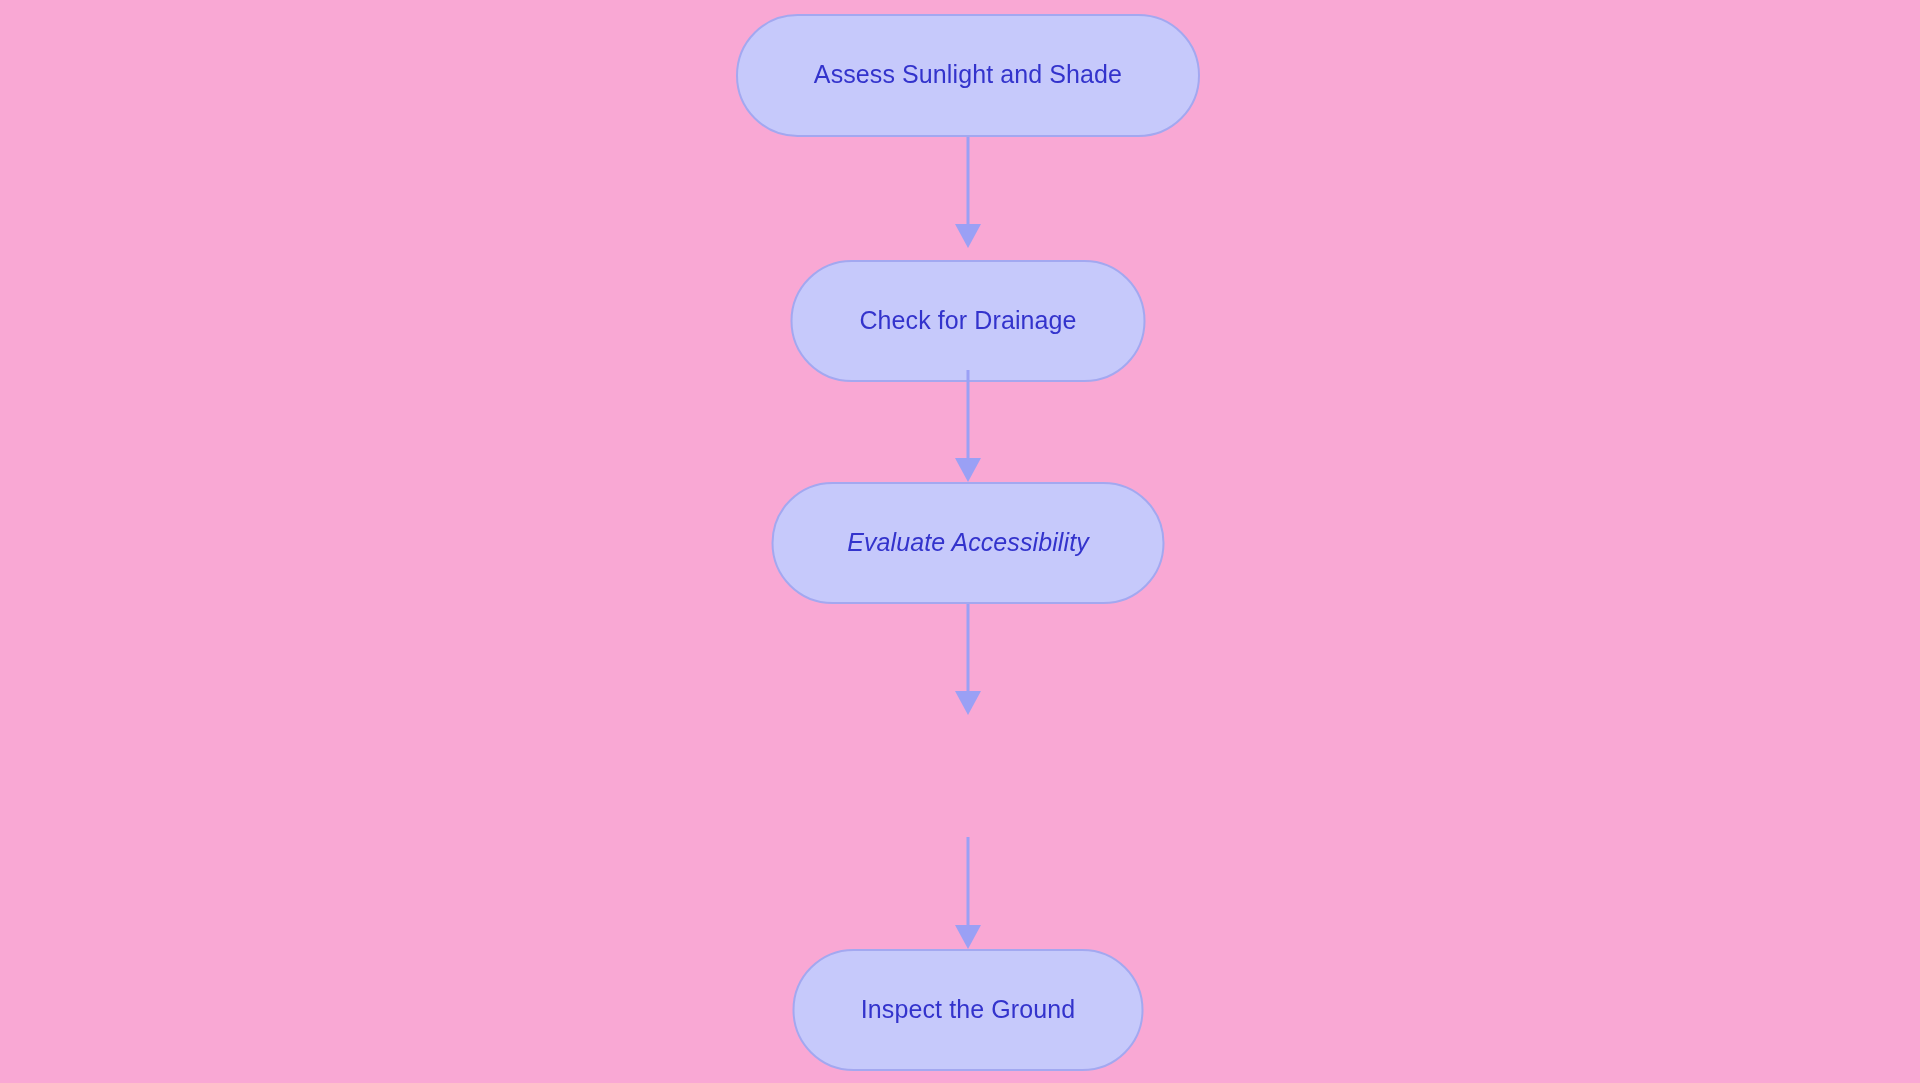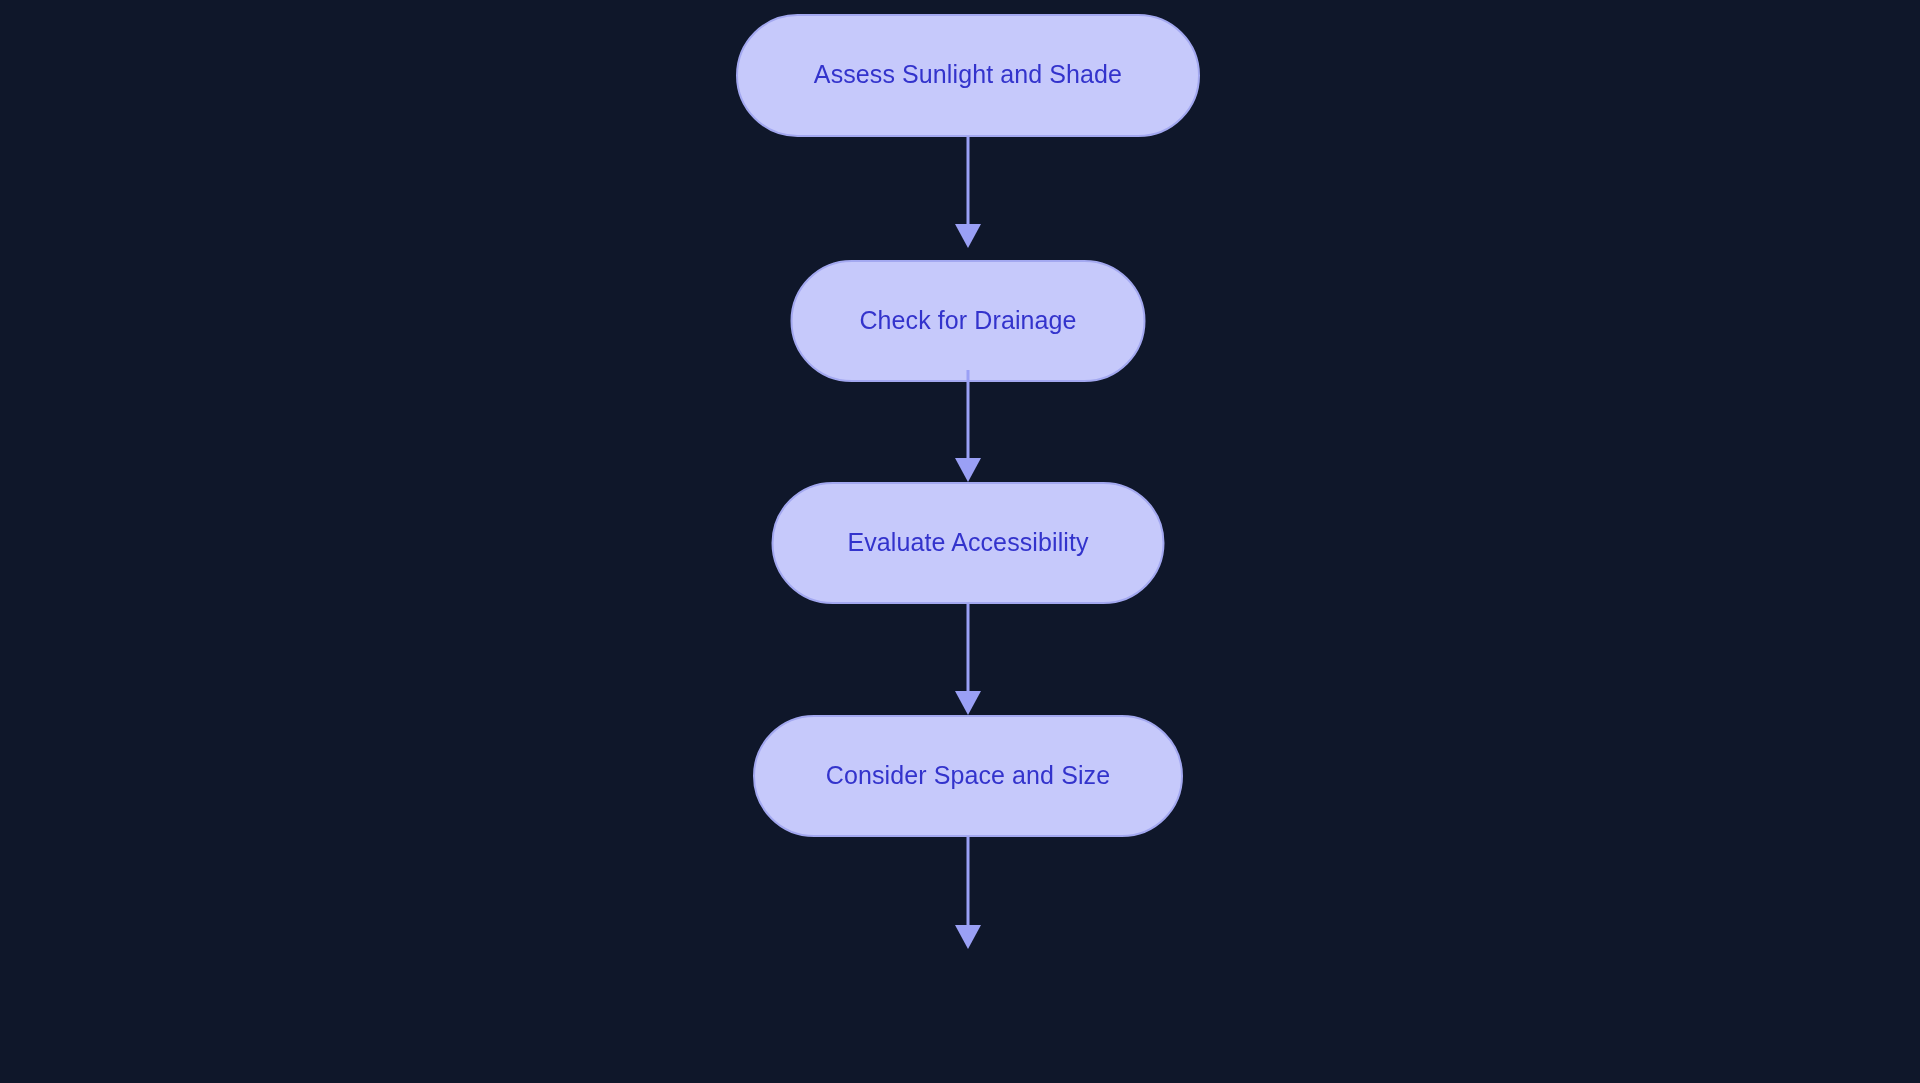--- a/index.html
+++ b/index.html
@@ -11,21 +11,21 @@
     width: 1920px;
     height: 1083px;
     font-family: "Liberation Sans", sans-serif;
     overflow: hidden;
   }
 
   #flowchart-canvas {
     position: relative;
     width: 1920px;
     height: 1083px;
-    background: #0f172a;
+    background: #f9a8d4;
     text-align: center;
   }
 
   .flow-node {
     position: absolute;
     box-sizing: border-box;
     display: flex;
     align-items: center;
     justify-content: center;
     background: #c6c9fb;
@@ -89,32 +89,32 @@
 
   <div class="flow-node" style="left:968px; top:248px; width:355px; height:122px;margin-top:12px;">
     <span class="node-label">Check for Drainage</span>
   </div>
 
   <div class="flow-connector" style="left:968px; top:370px; width:26px; height:112px;">
     <div class="connector-line" style="height:88px;"></div>
     <div class="connector-arrowhead"></div>
   </div>
 
-  <div class="flow-node" style="left:968px; top:482px; width:393px; height:122px;">
+  <div class="flow-node" style="left:968px; top:482px; width:393px; height:122px;font-style:italic;">
     <span class="node-label">Evaluate Accessibility</span>
   </div>
 
   <div class="flow-connector" style="left:968px; top:604px; width:26px; height:111px;">
     <div class="connector-line" style="height:87px;"></div>
     <div class="connector-arrowhead"></div>
   </div>
 
-  <div class="flow-node" style="left:968px; top:715px; width:430px; height:122px;">
-    <span class="node-label">Consider Space and Size</span>
-  </div>
 
   <div class="flow-connector" style="left:968px; top:837px; width:26px; height:112px;">
     <div class="connector-line" style="height:88px;"></div>
     <div class="connector-arrowhead"></div>
   </div>
 
+  <div class="flow-node" style="left:968px; top:949px; width:351px; height:122px;">
+    <span class="node-label">Inspect the Ground</span>
+  </div>
 
 </div>
 
 </body></html>

